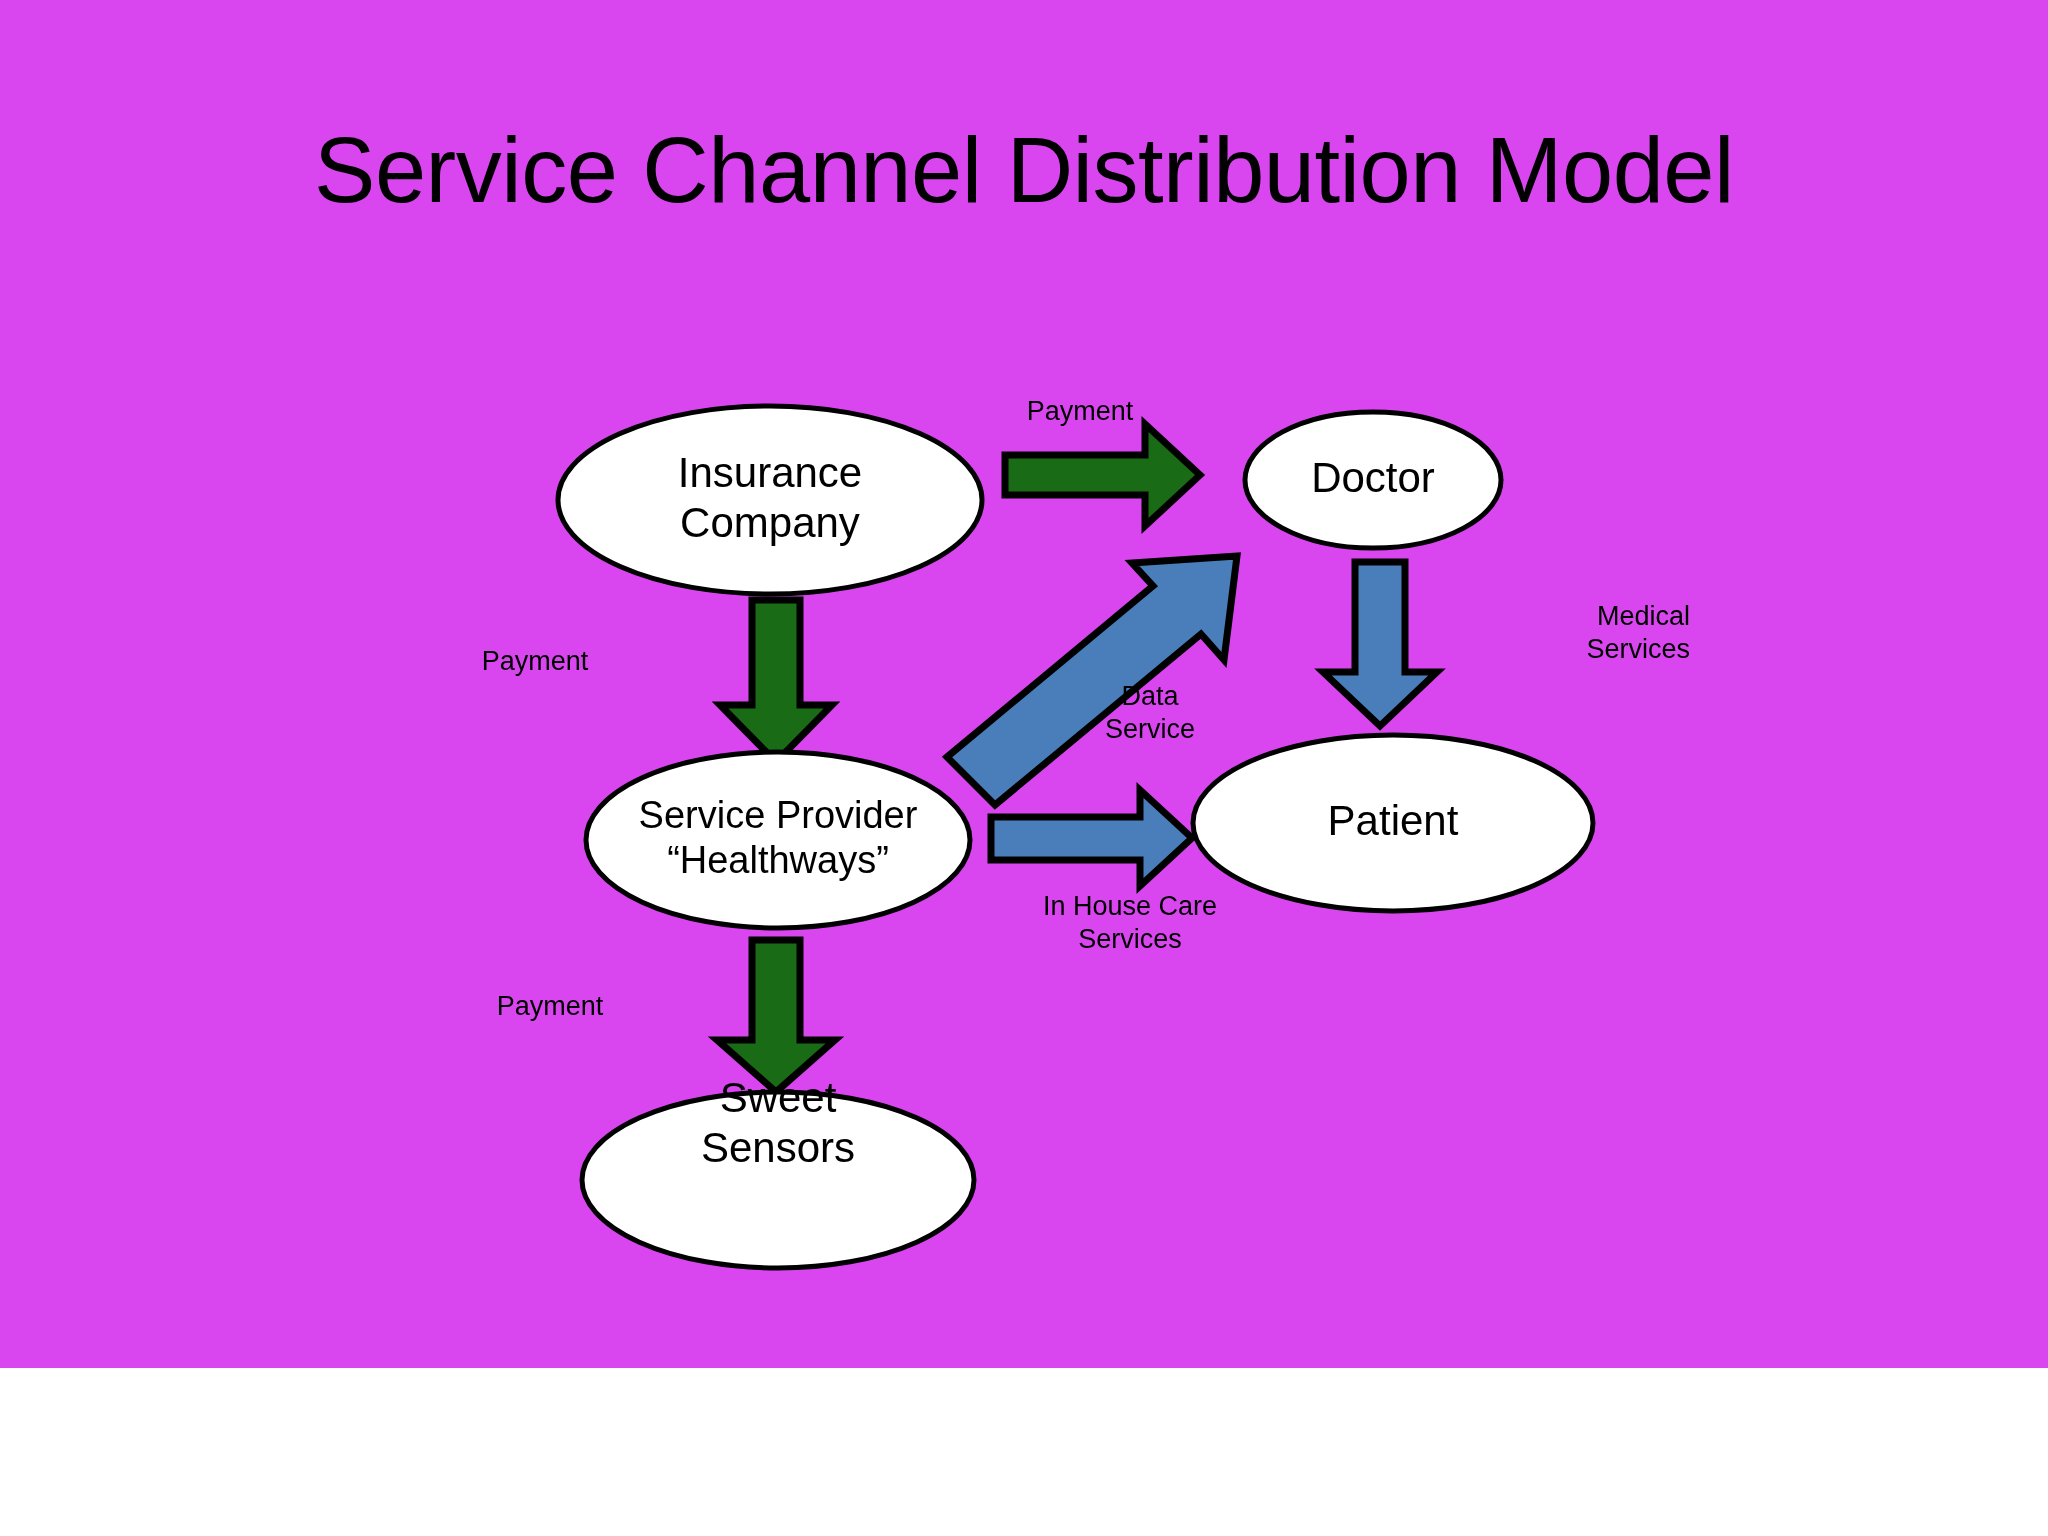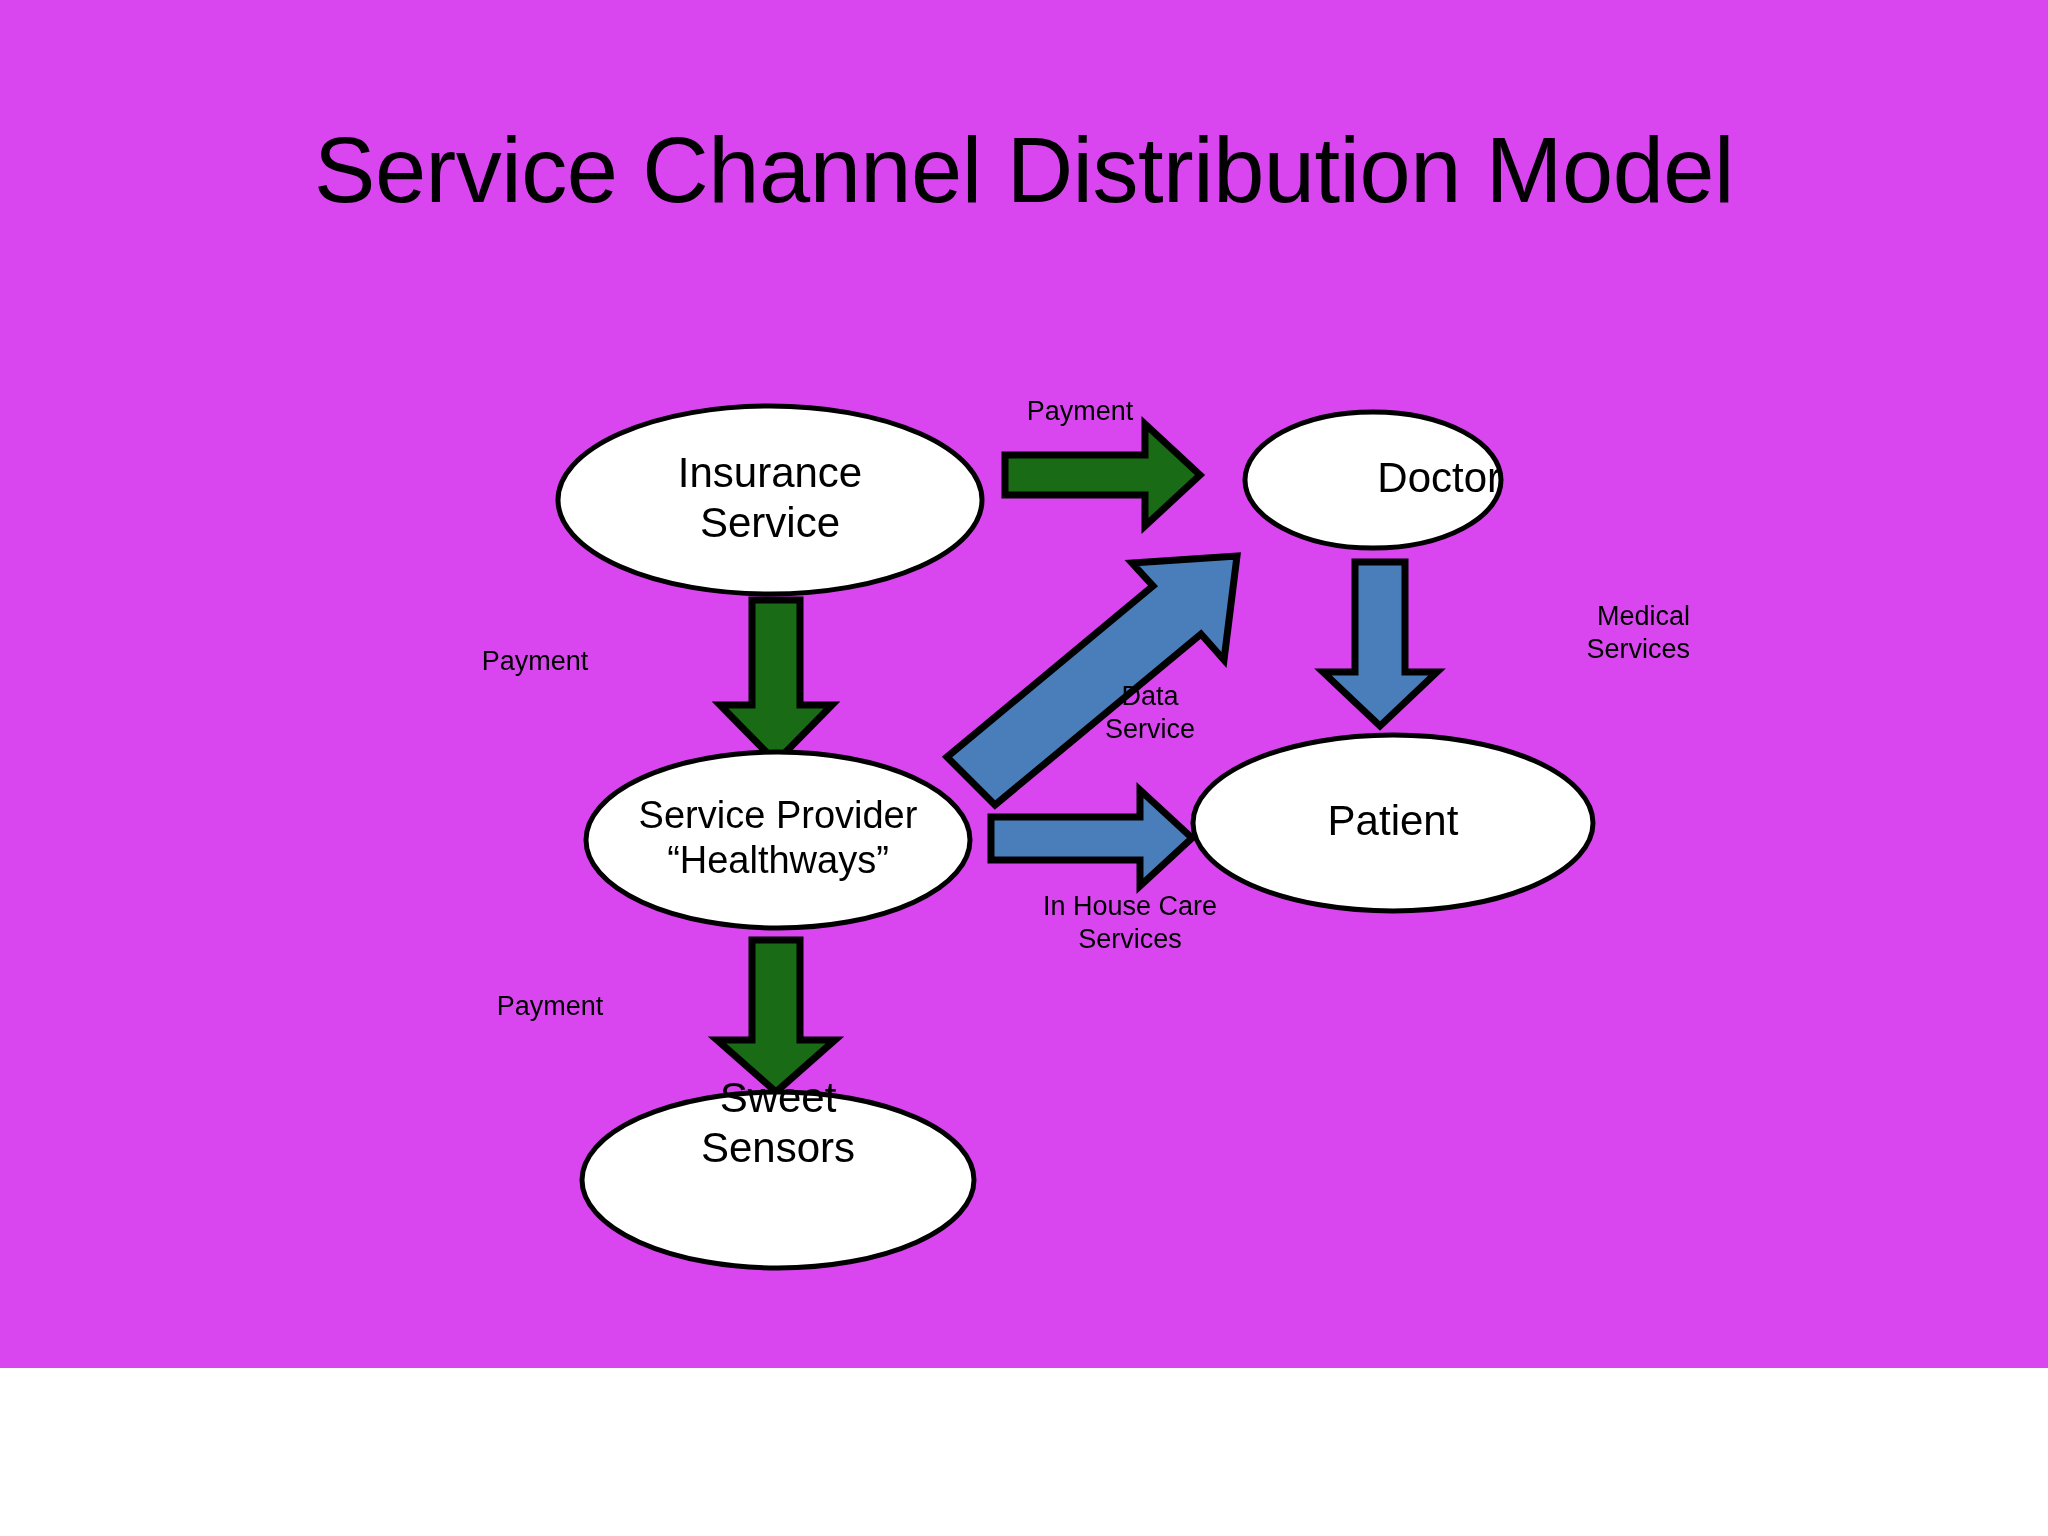--- a/index.html
+++ b/index.html
@@ -102,23 +102,23 @@
     <ellipse cx="1373" cy="480" rx="128" ry="68" fill="#FFFFFF" stroke="#000000" stroke-width="5"></ellipse>
 
     <ellipse cx="778" cy="840" rx="192" ry="88" fill="#FFFFFF" stroke="#000000" stroke-width="5"></ellipse>
 
     <ellipse cx="1393" cy="823" rx="200" ry="88" fill="#FFFFFF" stroke="#000000" stroke-width="5"></ellipse>
 
     <ellipse cx="778" cy="1180" rx="196" ry="88" fill="#FFFFFF" stroke="#000000" stroke-width="5"></ellipse>
   </svg>
 
   <div class="node-label size-lg" style="left:558px; top:448px; width:424px;">Insurance
-Service</div>
+Company</div>
 
-  <div class="node-label size-lg" style="left:1245px; top:453px; width:256px;text-align:right;">Doctor</div>
+  <div class="node-label size-lg" style="left:1245px; top:453px; width:256px;">Doctor</div>
 
   <div class="node-label size-md" style="left:566px; top:793px; width:424px;">Service Provider
 “Healthways”</div>
 
   <div class="node-label size-lg" style="left:1193px; top:796px; width:400px;">Patient</div>
 
   <div class="node-label size-lg" style="left:582px; top:1073px; width:392px;">Sweet
 Sensors</div>
 
   <div class="edge-label size-sm" style="left:960px; top:395px; width:240px;">Payment</div>

